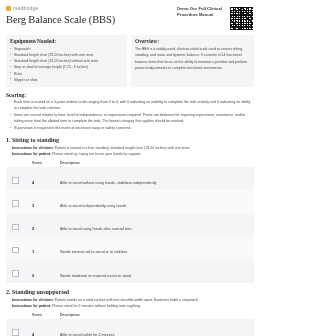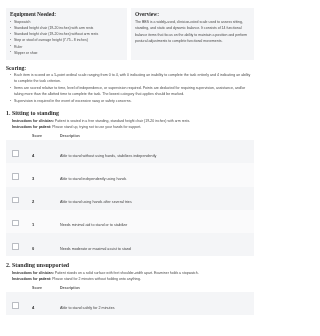--- a/index.html
+++ b/index.html
@@ -87,20 +87,36 @@
   }
   .score-val { font-size: 4px; font-weight: bold; color:#2b2b2b; text-align: left; }
   .desc-val { font-size: 3.7px; color:#3f3f3f; }
   .th-desc-pad, .col-desc { padding-left: 1px; }
 </style>
 </head>
 <body>
 
 <div class="page">
 
+  <div class="header">
+    <div class="brand-block">
+      <div class="logo-row">
+        <span class="logo-mark"></span>
+        <span class="logo-text">medbridge</span>
+      </div>
+      <div class="doc-title">Berg Balance Scale (BBS)</div>
+    </div>
+    <div class="header-right">
+      <div class="cta-text">
+        <div>Demo Our Full Clinical</div>
+        <div>Procedure Manual</div>
+      </div>
+      <div class="qr"></div>
+    </div>
+  </div>
 
   <div class="panels">
     <div class="panel left">
       <div class="panel-title">Equipment Needed:</div>
       <ul class="bullet-list">
         <li>Stopwatch</li>
         <li>Standard height chair (19-20 inches) with arm rests</li>
         <li>Standard height chair (19-20 inches) without arm rests</li>
         <li>Step or stool of average height (7.75 - 8 inches)</li>
         <li>Ruler</li>

